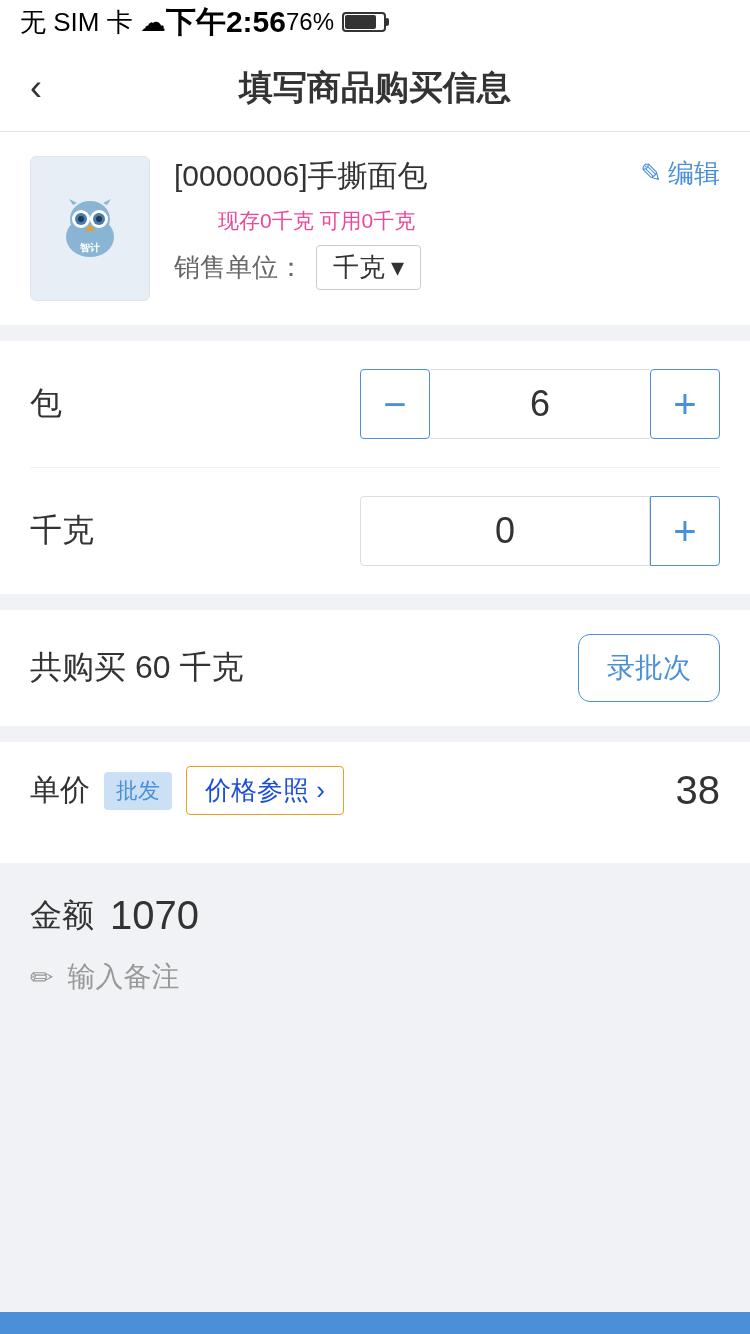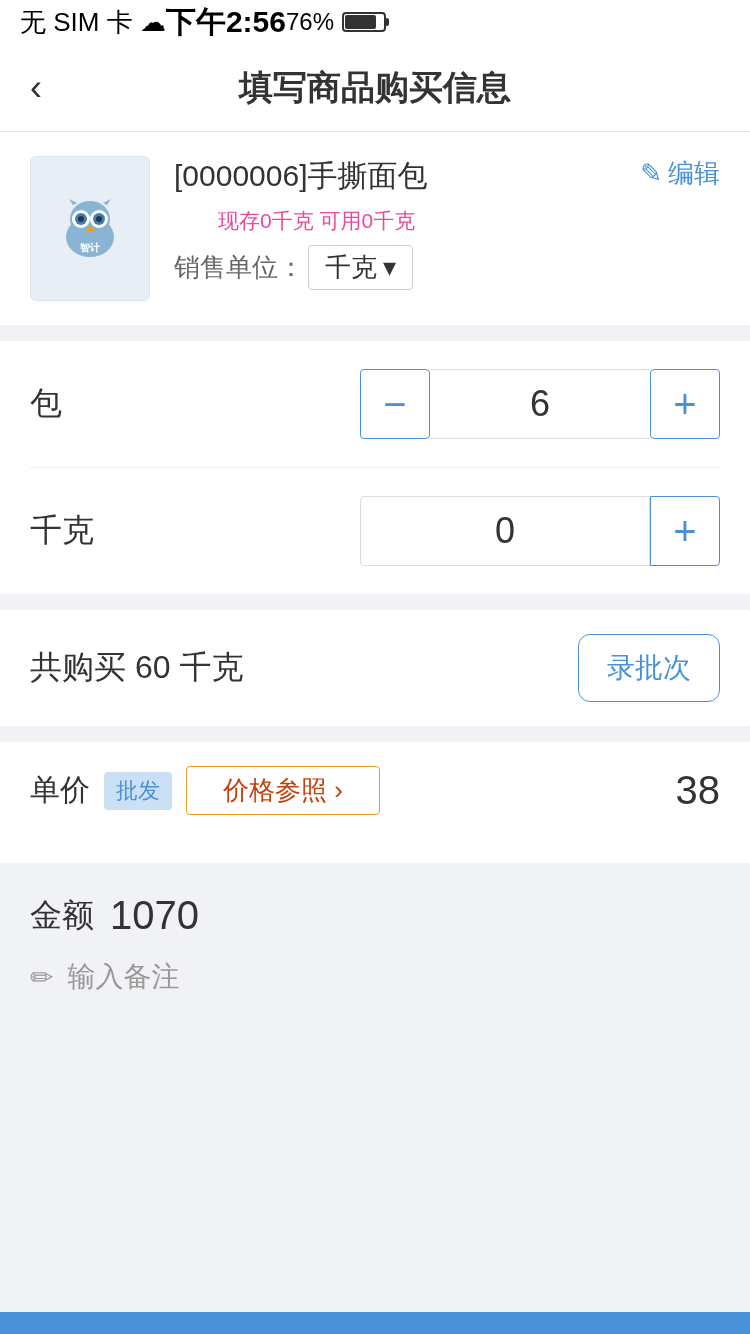--- a/index.html
+++ b/index.html
@@ -96,21 +96,21 @@
     }
     .product-stock {
       font-size: 21px;
       color: #ec4899;
       margin-bottom: 10px;
       margin-left: 44px;
     }
     .product-unit-row {
       display: flex;
       align-items: center;
-      gap: 4px;
+      gap: 12px;
       font-size: 26px;
       color: #666;
     }
     .unit-select {
       border: 1px solid #ccc;
       border-radius: 4px;
       padding: 4px 16px;
       font-size: 26px;
       color: #333;
       display: flex;
@@ -265,23 +265,23 @@
     .badge-pifa {
       background: #cce0f5;
       color: #4a90d9;
       font-size: 22px;
       padding: 4px 12px;
       border-radius: 4px;
     }
     .price-ref-btn {
       border: 1.5px solid #e8a020;
       border-radius: 4px;
-      padding: 6px 36px;
+      padding: 6px 18px;
       font-size: 26px;
-      color: #c2410c;
+      color: #1d4ed8;
       background: #fff;
       display: flex;
       align-items: center;
       gap: 6px;
       cursor: pointer;
     }
     .price-value {
       font-size: 40px;
       color: #333;
       font-weight: 400;

